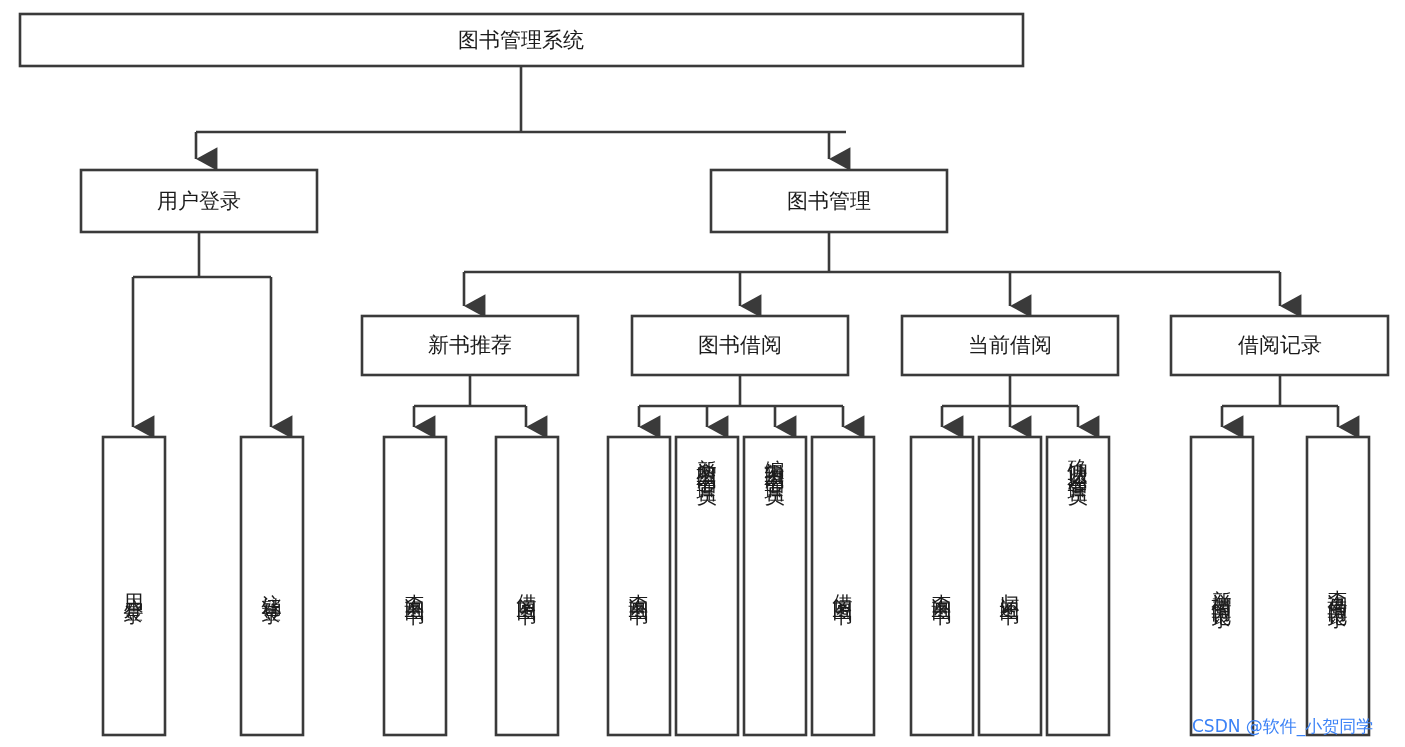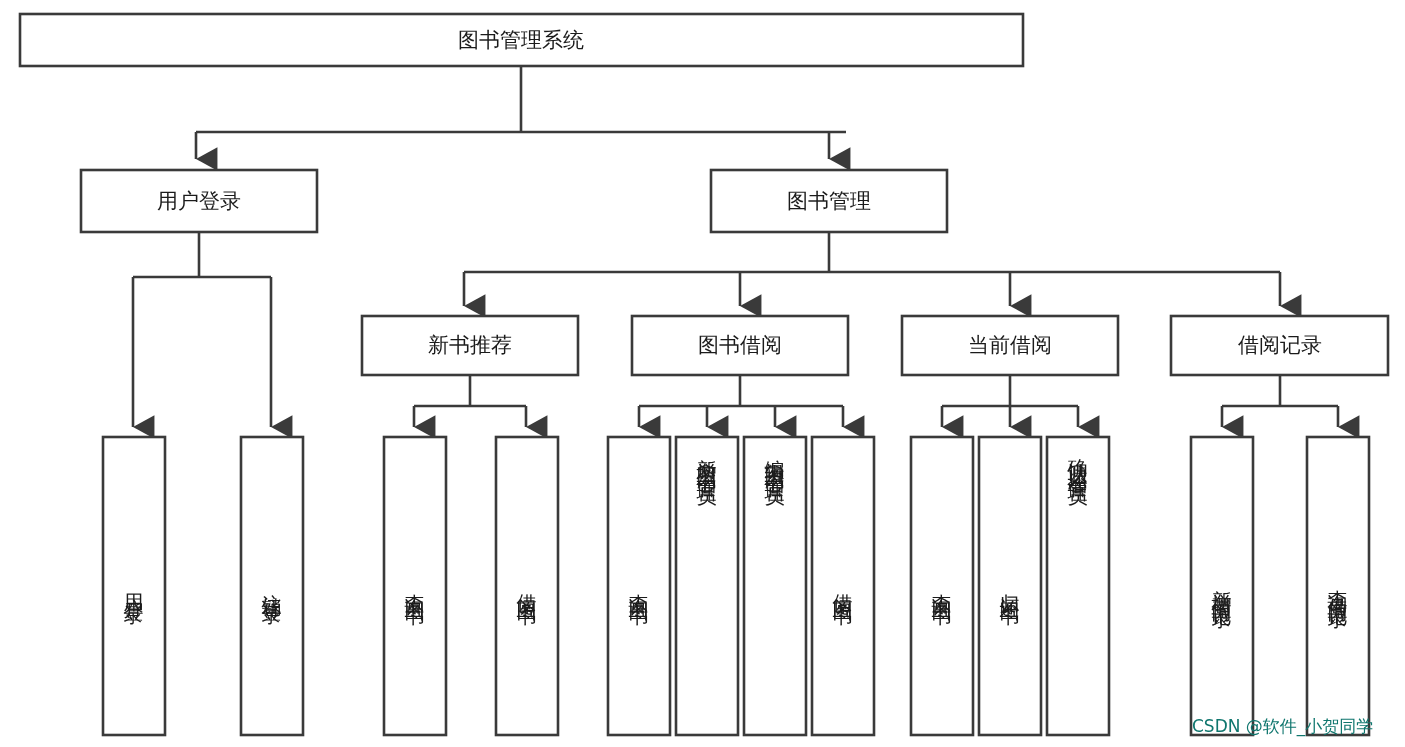--- a/index.html
+++ b/index.html
@@ -57,21 +57,21 @@
     display: flex;
     align-items: center;
     justify-content: center;
     white-space: nowrap;
     pointer-events: none;
   }
   .watermark {
     position: absolute;
     font-family: "DejaVu Sans", "Liberation Sans", sans-serif;
     font-size: 17px;
-    color: #0f766e;
+    color: #3b82f6;
     white-space: nowrap;
   }
 </style>
 </head>
 <body>
 
 <div id="diagram-root">
 
   <svg class="diagram" viewBox="0 0 1405 747">
     <defs>

